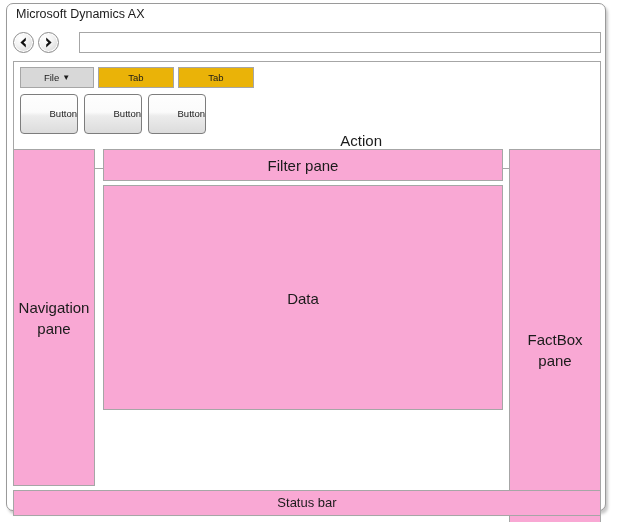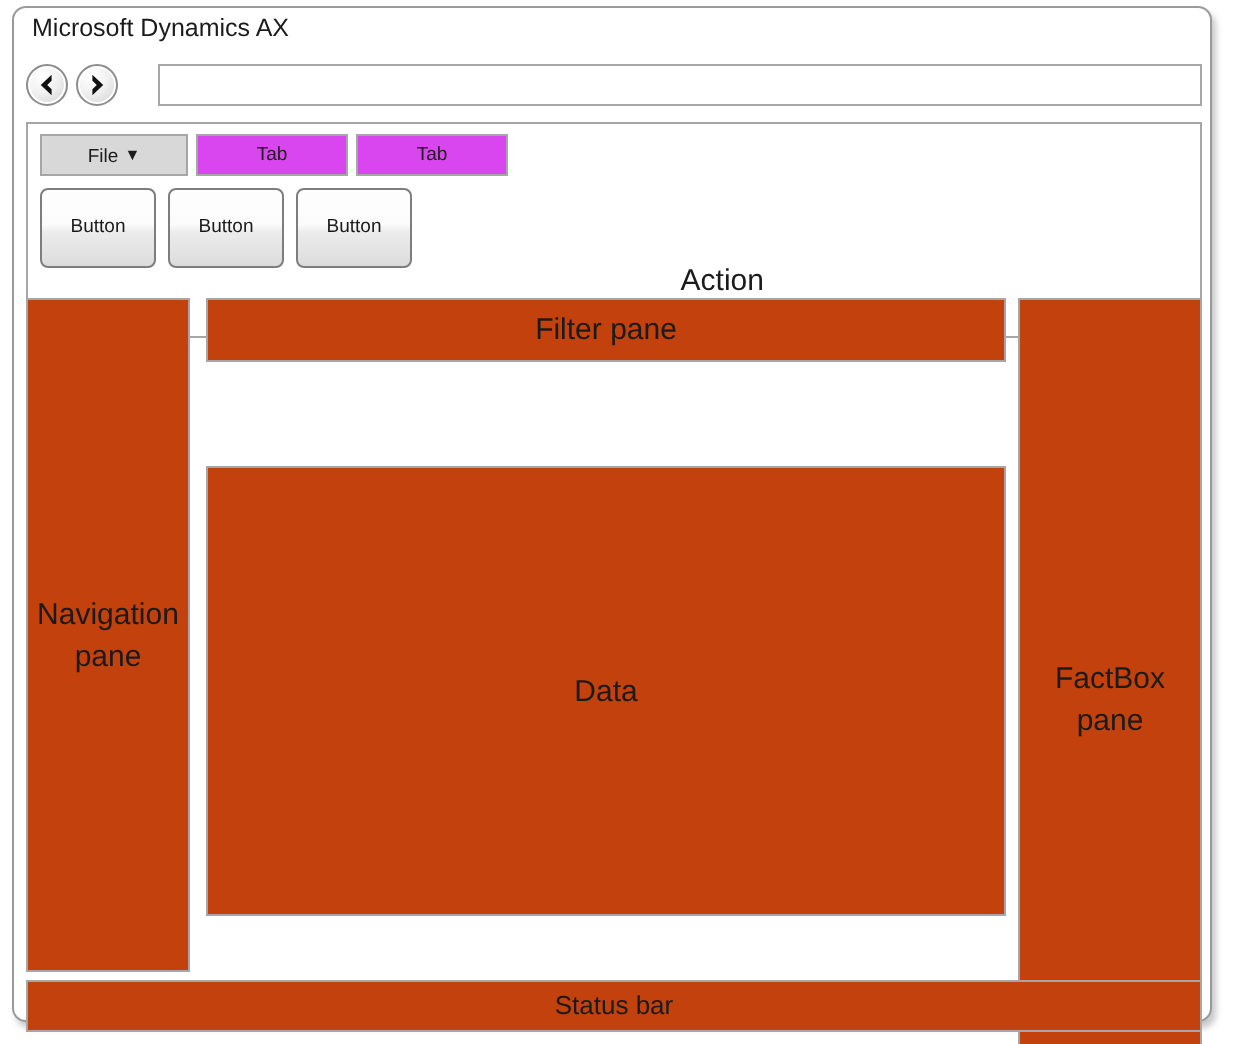--- a/index.html
+++ b/index.html
@@ -96,21 +96,21 @@
     left: 6px;
     top: 5px;
     height: 21px;
   }
   .tab {
     position: absolute;
     top: 0;
     height: 21px;
     box-sizing: border-box;
     border: 1px solid #a6a6a6;
-    background: #d946ef;
+    background: #eab308;
     font-size: 9.5px;
     color: #1b1b1b;
     text-align: center;
     line-height: 20px;
     white-space: nowrap;
   }
   .tab.selected {
     background: #d8d8d8;
   }
   #tab-file { left: 0;   width: 74px; }
@@ -131,21 +131,21 @@
   .pane-button {
     position: absolute;
     top: 0;
     height: 40px;
     box-sizing: border-box;
     border: 1px solid #7d7d7d;
     border-radius: 4px;
     background: linear-gradient(to bottom, #fefefe 0%, #fbfbfb 45%, #ececec 55%, #dcdcdc 100%);
     font-size: 9.5px;
     color: #1b1b1b;
-    text-align: center;
+    text-align: right;
     line-height: 38px;
     white-space: nowrap;
   }
   #button-1 { left: 0;    width: 58px; }
   #button-2 { left: 64px; width: 58px; }
   #button-3 { left: 128px; width: 58px; }
 
   #action-pane-label {
     position: absolute;
     left: 232px;
@@ -156,37 +156,37 @@
     line-height: 21px;
     color: #1b1b1b;
     margin-top: 48px;
   }
 
   
   .pane {
     position: absolute;
     box-sizing: border-box;
     border: 1px solid #a6a6a6;
-    background: #c2410c;
+    background: #f9a8d4;
     color: #1b1b1b;
     font-size: 15px;
     line-height: 21px;
     text-align: center;
   }
   .pane .pane-label {
     position: absolute;
     left: 0;
     width: 100%;
     top: 50%;
     transform: translateY(-50%);
   }
 
   #navigation-pane { left: 6px;   top: 145px; width: 82px;  height: 337px; text-decoration: underline; }
   #filter-pane     { left: 96px;  top: 145px; width: 400px; height: 32px; }
-  #data-grid       { left: 96px;  top: 181px; width: 400px; height: 225px; margin-top: 48px; }
+  #data-grid       { left: 96px;  top: 181px; width: 400px; height: 225px; }
   #preview-pane    { left: 96px;  top: 411px; width: 400px; height: 71px; }
   #factbox-pane    { left: 502px; top: 145px; width: 92px;  height: 402px; }
   #status-bar      { left: 6px;   top: 486px; width: 588px; height: 26px;
                      font-size: 13px; line-height: 20px; }
   #status-bar .pane-label { font-size: 13px; }
 </style>
 </head>
 <body>
 
 <div id="app-window">

